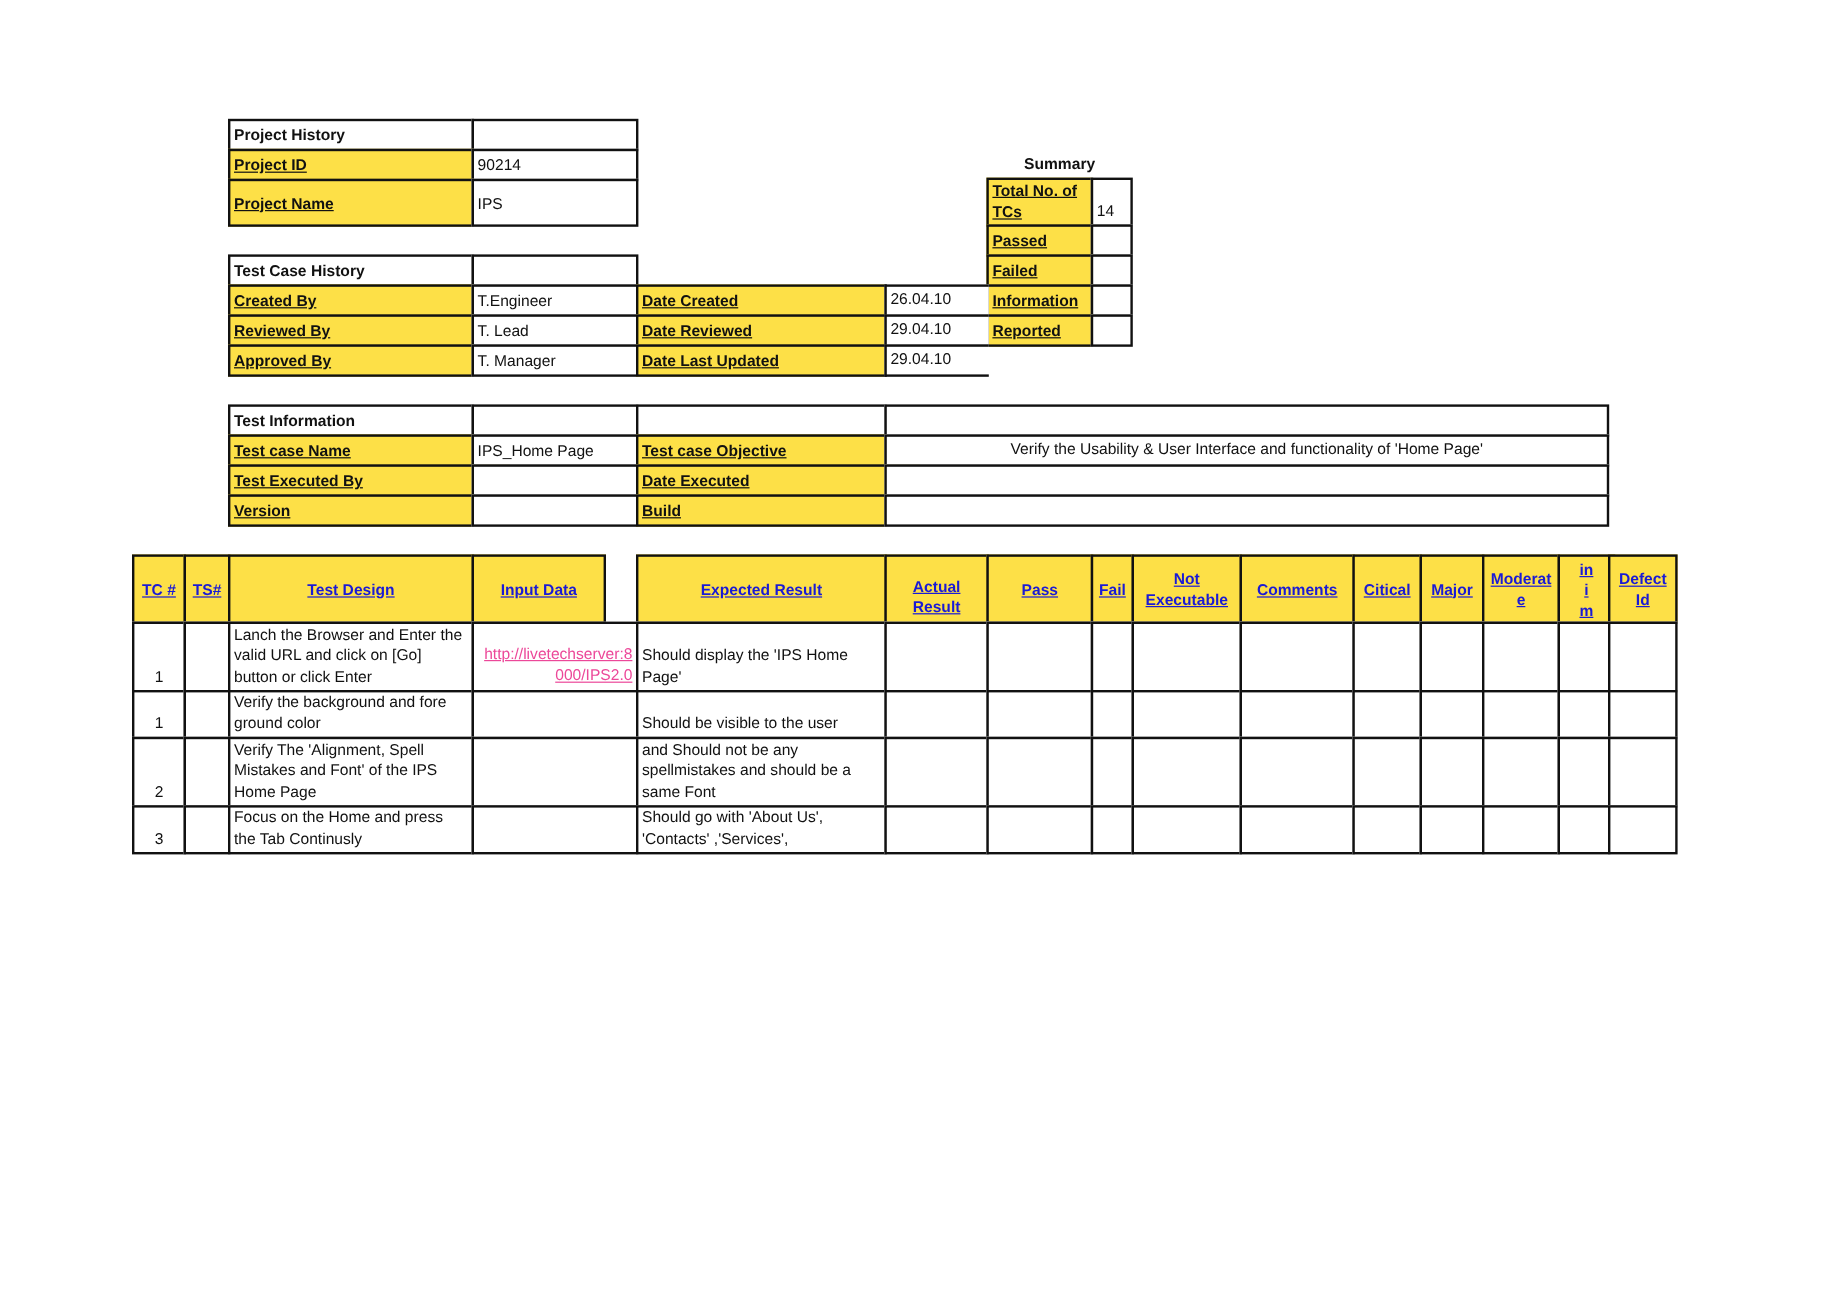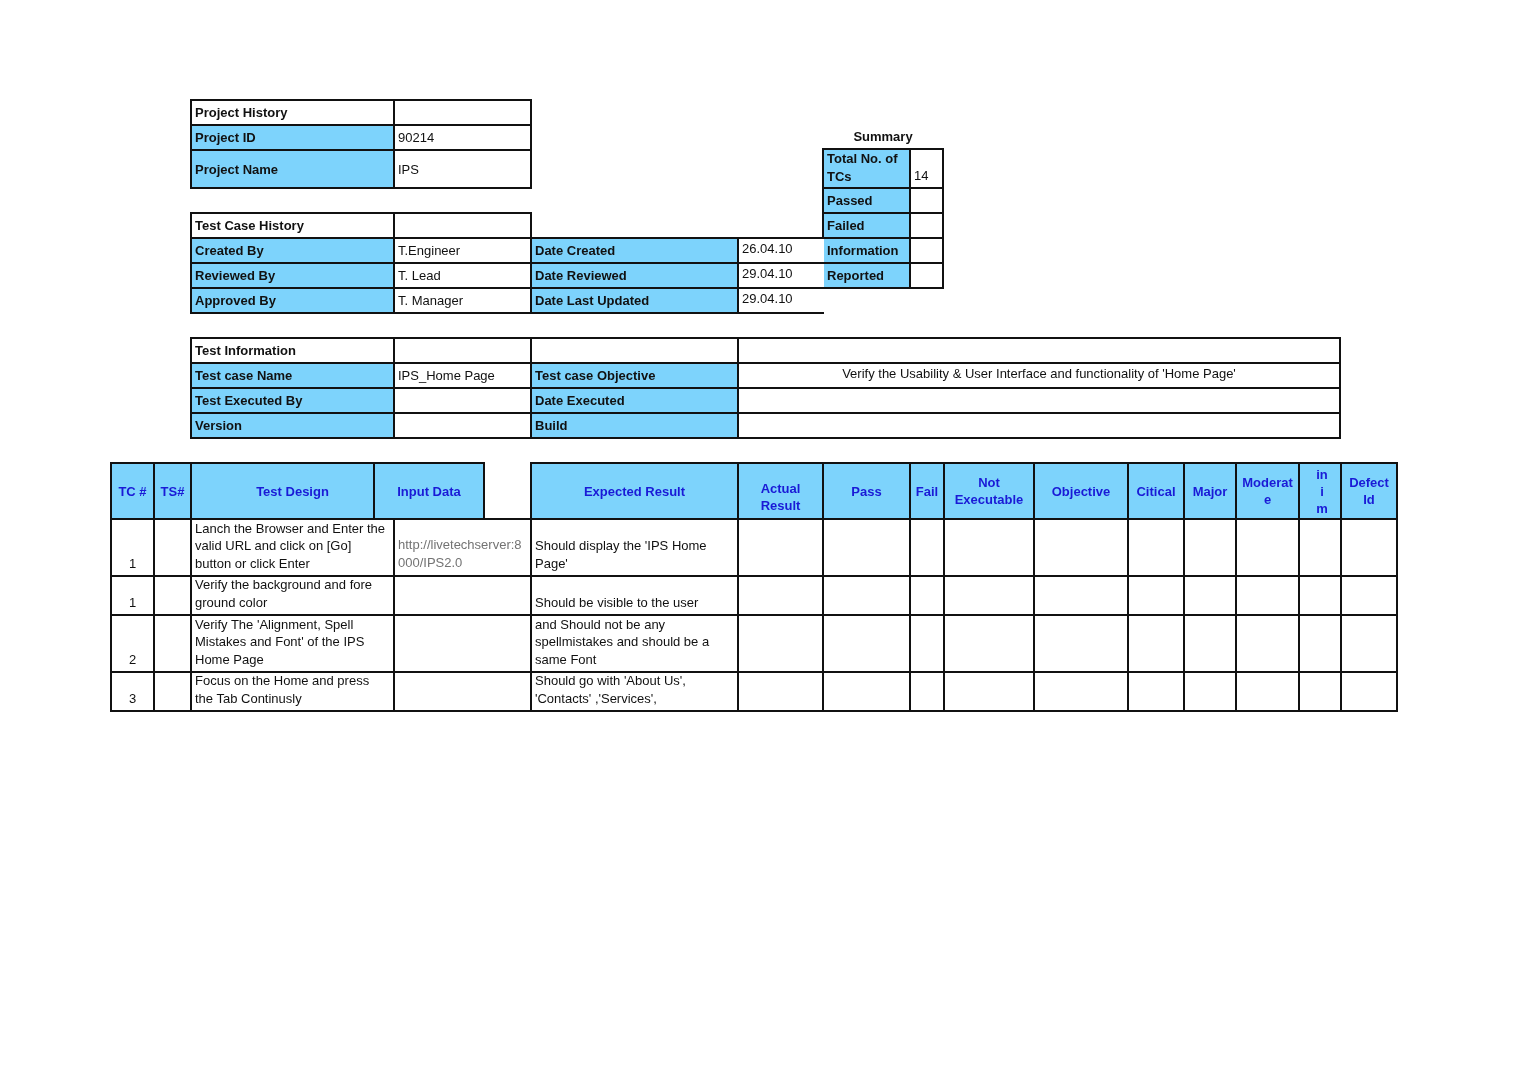--- a/index.html
+++ b/index.html
@@ -1,28 +1,28 @@
 <!DOCTYPE html>
 <html><head>
 <meta charset="utf-8">
 <style>
   html, body { margin:0; padding:0; background:#ffffff; }
   body { width:1536px; height:1086px; position:relative; overflow:hidden;
          font-family:"Liberation Sans", sans-serif; color:#111; }
   .cell { position:absolute; box-sizing:border-box; border:2px solid #111;
           font-size:13px; line-height:17px; padding:0 3px; overflow:hidden; background:#fff; }
-  .gray { background:#7dd3fc; }
+  .gray { background:#fde047;text-decoration:underline; }
   .bold { font-weight:bold; }
   .vb { display:flex; align-items:flex-end; padding-bottom:3px; }
   .vc { display:flex; align-items:center; }
   .vt { display:flex; align-items:flex-start; padding-top:1px; }
   .center { justify-content:center; text-align:center; }
   .hdr { color:#1a1ad6; font-weight:bold; text-align:center; justify-content:center; align-items:center; display:flex; }
   .wrap { white-space:normal; }
-  .link { color:#737373; cursor:pointer; }
+  .link { color:#ec4899; text-decoration:underline; cursor:pointer;text-align:right; }
   .label { position:absolute; font-size:13px; font-weight:bold; }
 </style>
 </head>
 <body>
 
 <div>
   <div class="cell bold vc" style="left:190px;top:99px;width:205px;height:27px;">Project History</div>
   <div class="cell" style="left:393px;top:99px;width:139px;height:27px;"></div>
 
   <div class="cell gray bold vc" style="left:190px;top:124px;width:205px;height:27px;">Project ID</div>
@@ -92,27 +92,27 @@
   <div class="cell gray bold vb" style="left:530px;top:412px;width:209px;height:27px;">Build</div>
   <div class="cell vb" style="left:737px;top:412px;width:604px;height:27px;"></div>
 </div>
 
 <div>
 
   <div>
     <div class="cell gray hdr" style="left:110px;top:462px;width:45px;height:58px;">TC #</div>
     <div class="cell gray hdr" style="left:153px;top:462px;width:39px;height:58px;">TS#</div>
     <div class="cell gray hdr" style="left:190px;top:462px;width:205px;height:58px;">Test Design</div>
-    <div class="cell gray hdr" style="left:373px;top:462px;width:112px;height:58px;text-align:center;">Input Data</div>
+    <div class="cell gray hdr" style="left:393px;top:462px;width:112px;height:58px;text-align:center;">Input Data</div>
     <div class="cell gray hdr" style="left:530px;top:462px;width:209px;height:58px;">Expected Result</div>
     <div class="cell gray hdr" style="left:737px;top:462px;width:87px;height:70px;padding:0 14px;">Actual Result</div>
     <div class="cell gray hdr" style="left:822px;top:462px;width:89px;height:58px;">Pass</div>
     <div class="cell gray hdr" style="left:909px;top:462px;width:36px;height:58px;padding:0;">Fail</div>
     <div class="cell gray hdr" style="left:943px;top:462px;width:92px;height:58px;padding:0 2px;">Not Executable</div>
-    <div class="cell gray hdr" style="left:1033px;top:462px;width:96px;height:58px;">Objective</div>
+    <div class="cell gray hdr" style="left:1033px;top:462px;width:96px;height:58px;">Comments</div>
     <div class="cell gray hdr" style="left:1127px;top:462px;width:58px;height:58px;padding:0;">Citical</div>
     <div class="cell gray hdr" style="left:1183px;top:462px;width:54px;height:58px;padding:0;">Major</div>
     <div class="cell gray hdr" style="left:1235px;top:462px;width:65px;height:58px;padding:0;word-break:break-all;">Moderat e</div>
     <div class="cell gray hdr" style="left:1298px;top:462px;width:44px;height:58px;padding:0 22px;word-break:break-all;">Mini mal</div>
     <div class="cell gray hdr" style="left:1340px;top:462px;width:58px;height:58px;padding:0 8px;">Defect Id</div>
   </div>
 
   <div>
     <div class="cell vb center" style="left:110px;top:518px;width:45px;height:59px;">1</div>
     <div class="cell" style="left:153px;top:518px;width:39px;height:59px;"></div>

